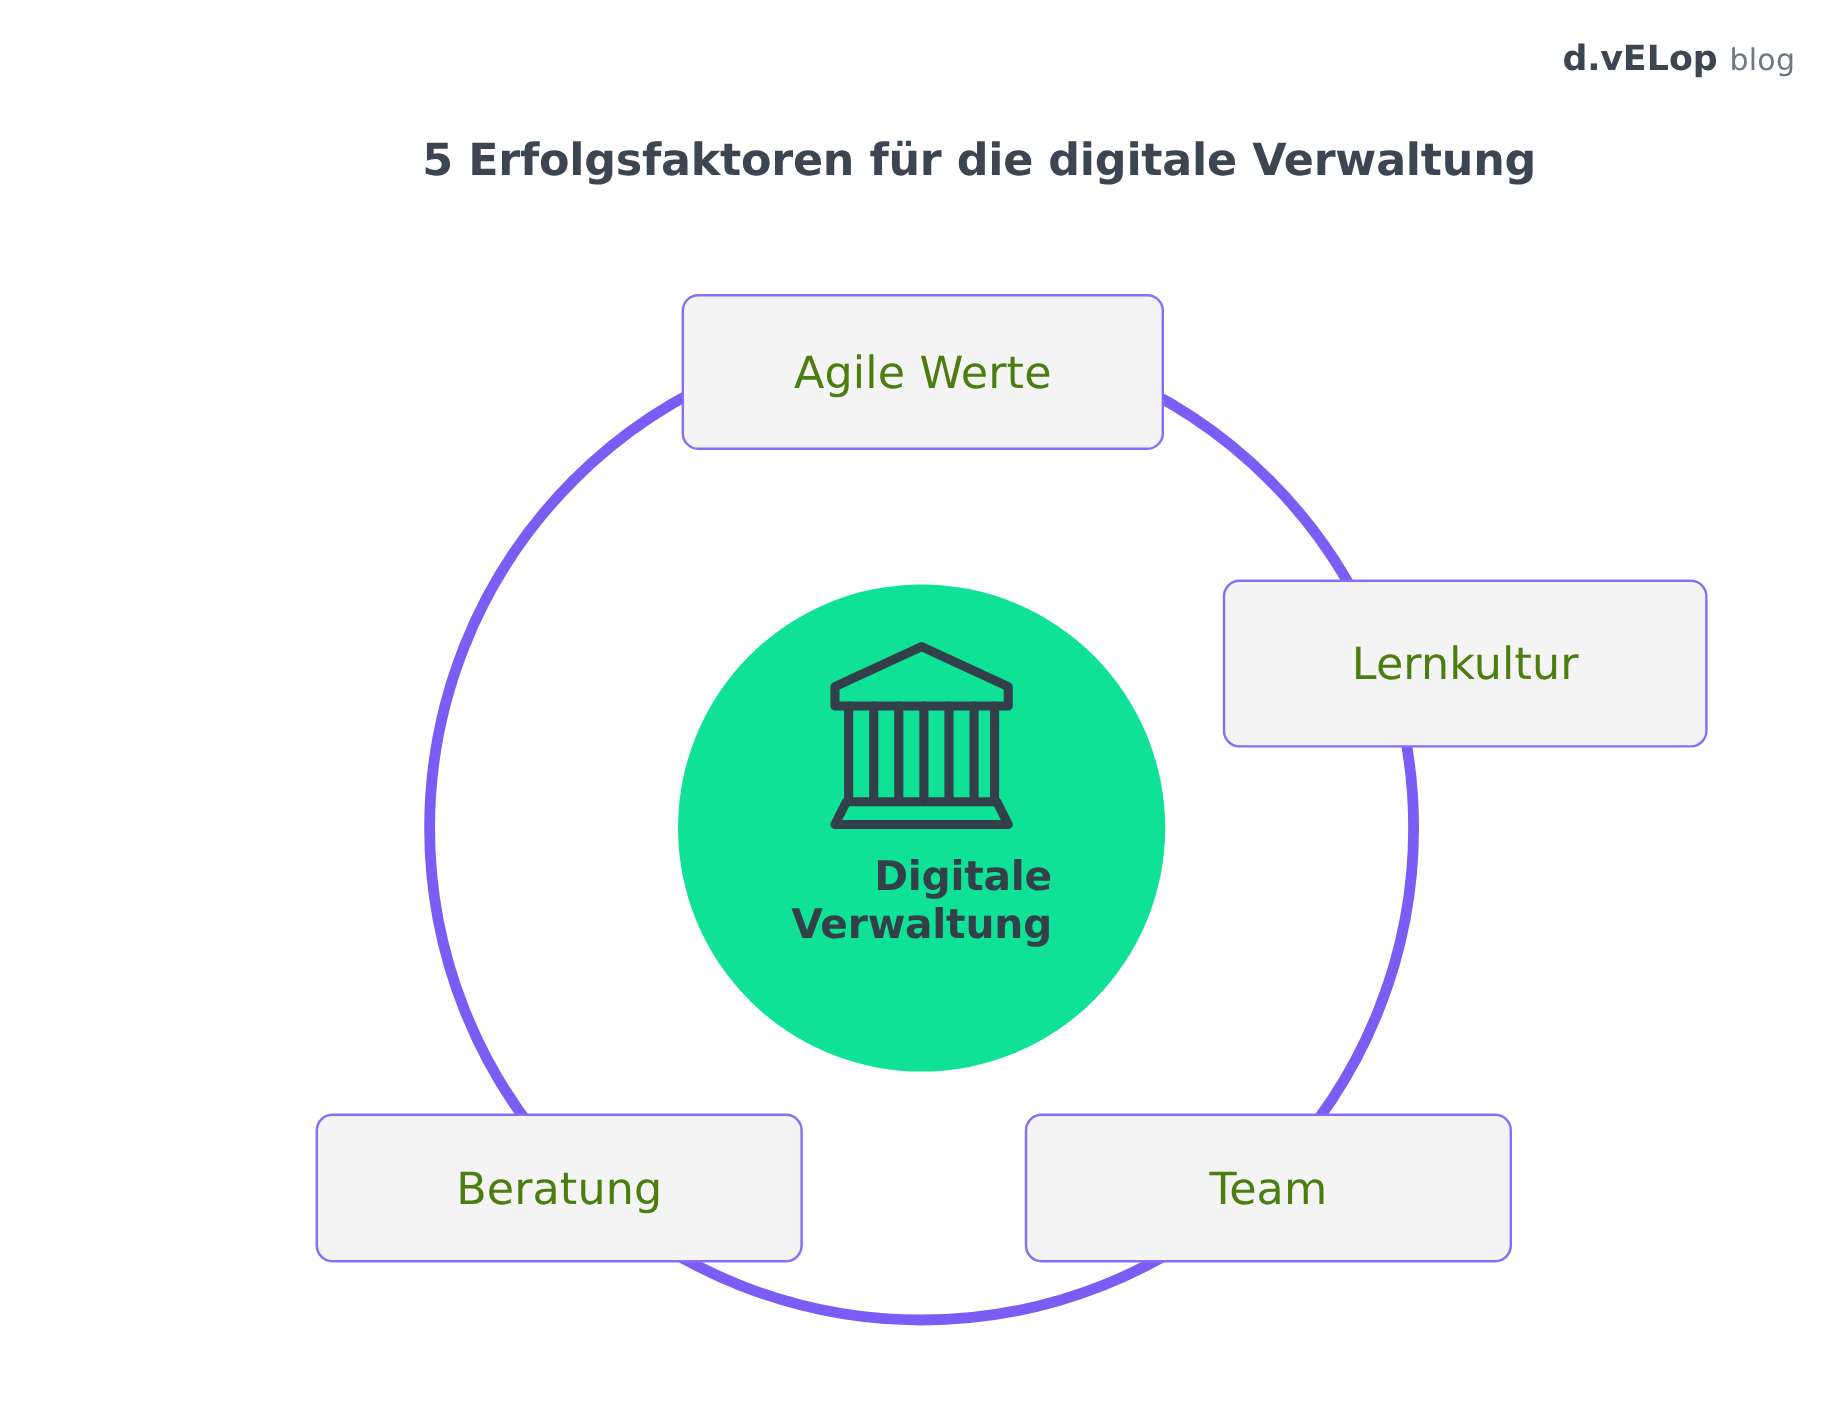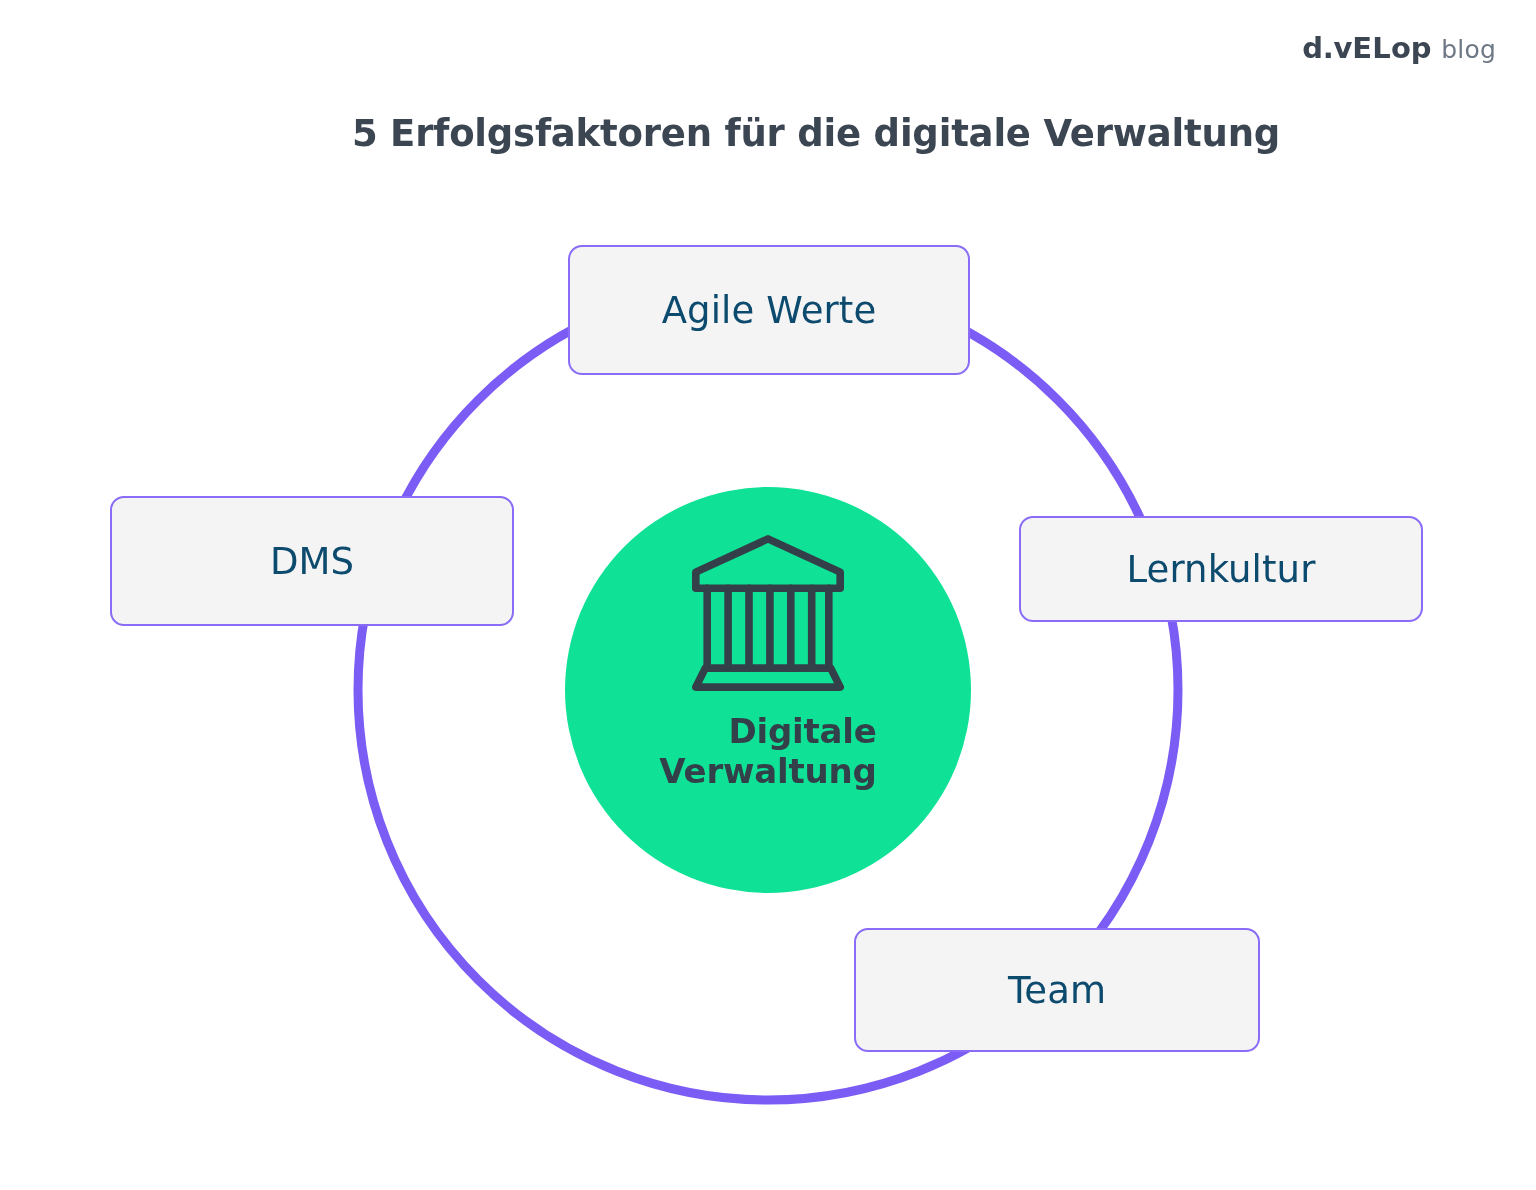--- a/index.html
+++ b/index.html
@@ -113,27 +113,27 @@
     border: 2px solid #8a6cf6;
     border-radius: 14px;
     display: flex;
     align-items: center;
     justify-content: center;
     box-sizing: border-box;
   }
   .factor-label {
     font-size: 37px;
     font-weight: 400;
-    color: #0c4a6e;
+    color: #4d7c0f;
     letter-spacing: 0.1px;
   }
 
   .factor.top    { left: 568px;  top: 245px;  width: 402px; height: 130px; }
   .factor.left   { left: 110px;  top: 496px;  width: 404px; height: 130px; }
-  .factor.right  { left: 1019px; top: 516px;  width: 404px; height: 106px; }
+  .factor.right  { left: 1019px; top: 483px;  width: 404px; height: 140px; }
   .factor.bl     { left: 263px;  top: 928px;  width: 406px; height: 124px; }
   .factor.br     { left: 854px;  top: 928px;  width: 406px; height: 124px; }
 </style>
 </head>
 <body>
 
 <div class="brand">
   <span class="brand-mark"><span>d.v</span><span class="smallcap">EL</span><span>op</span></span>
   <span class="brand-word">blog</span>
 </div>
@@ -164,26 +164,26 @@
       </g>
     </svg>
     <div class="center-label">Digitale
 Verwaltung</div>
   </div>
 
   <div class="factor top" style="background: rgb(244, 244, 245); border-color: rgb(138, 108, 246);">
     <span class="factor-label">Agile Werte</span>
   </div>
 
-  <div class="factor left" style="background: rgb(244, 244, 245); border-color: rgb(138, 108, 246);">
-    <span class="factor-label">DMS</span>
-  </div>
 
   <div class="factor right" style="background: rgb(244, 244, 245); border-color: rgb(138, 108, 246);">
     <span class="factor-label">Lernkultur</span>
   </div>
 
+  <div class="factor bl" style="background: rgb(244, 244, 245); border-color: rgb(138, 108, 246);">
+    <span class="factor-label">Beratung</span>
+  </div>
 
   <div class="factor br" style="background: rgb(244, 244, 245); border-color: rgb(138, 108, 246); justify-content: center;">
     <span class="factor-label">Team</span>
   </div>
 
 </div>
 
 </body></html>

